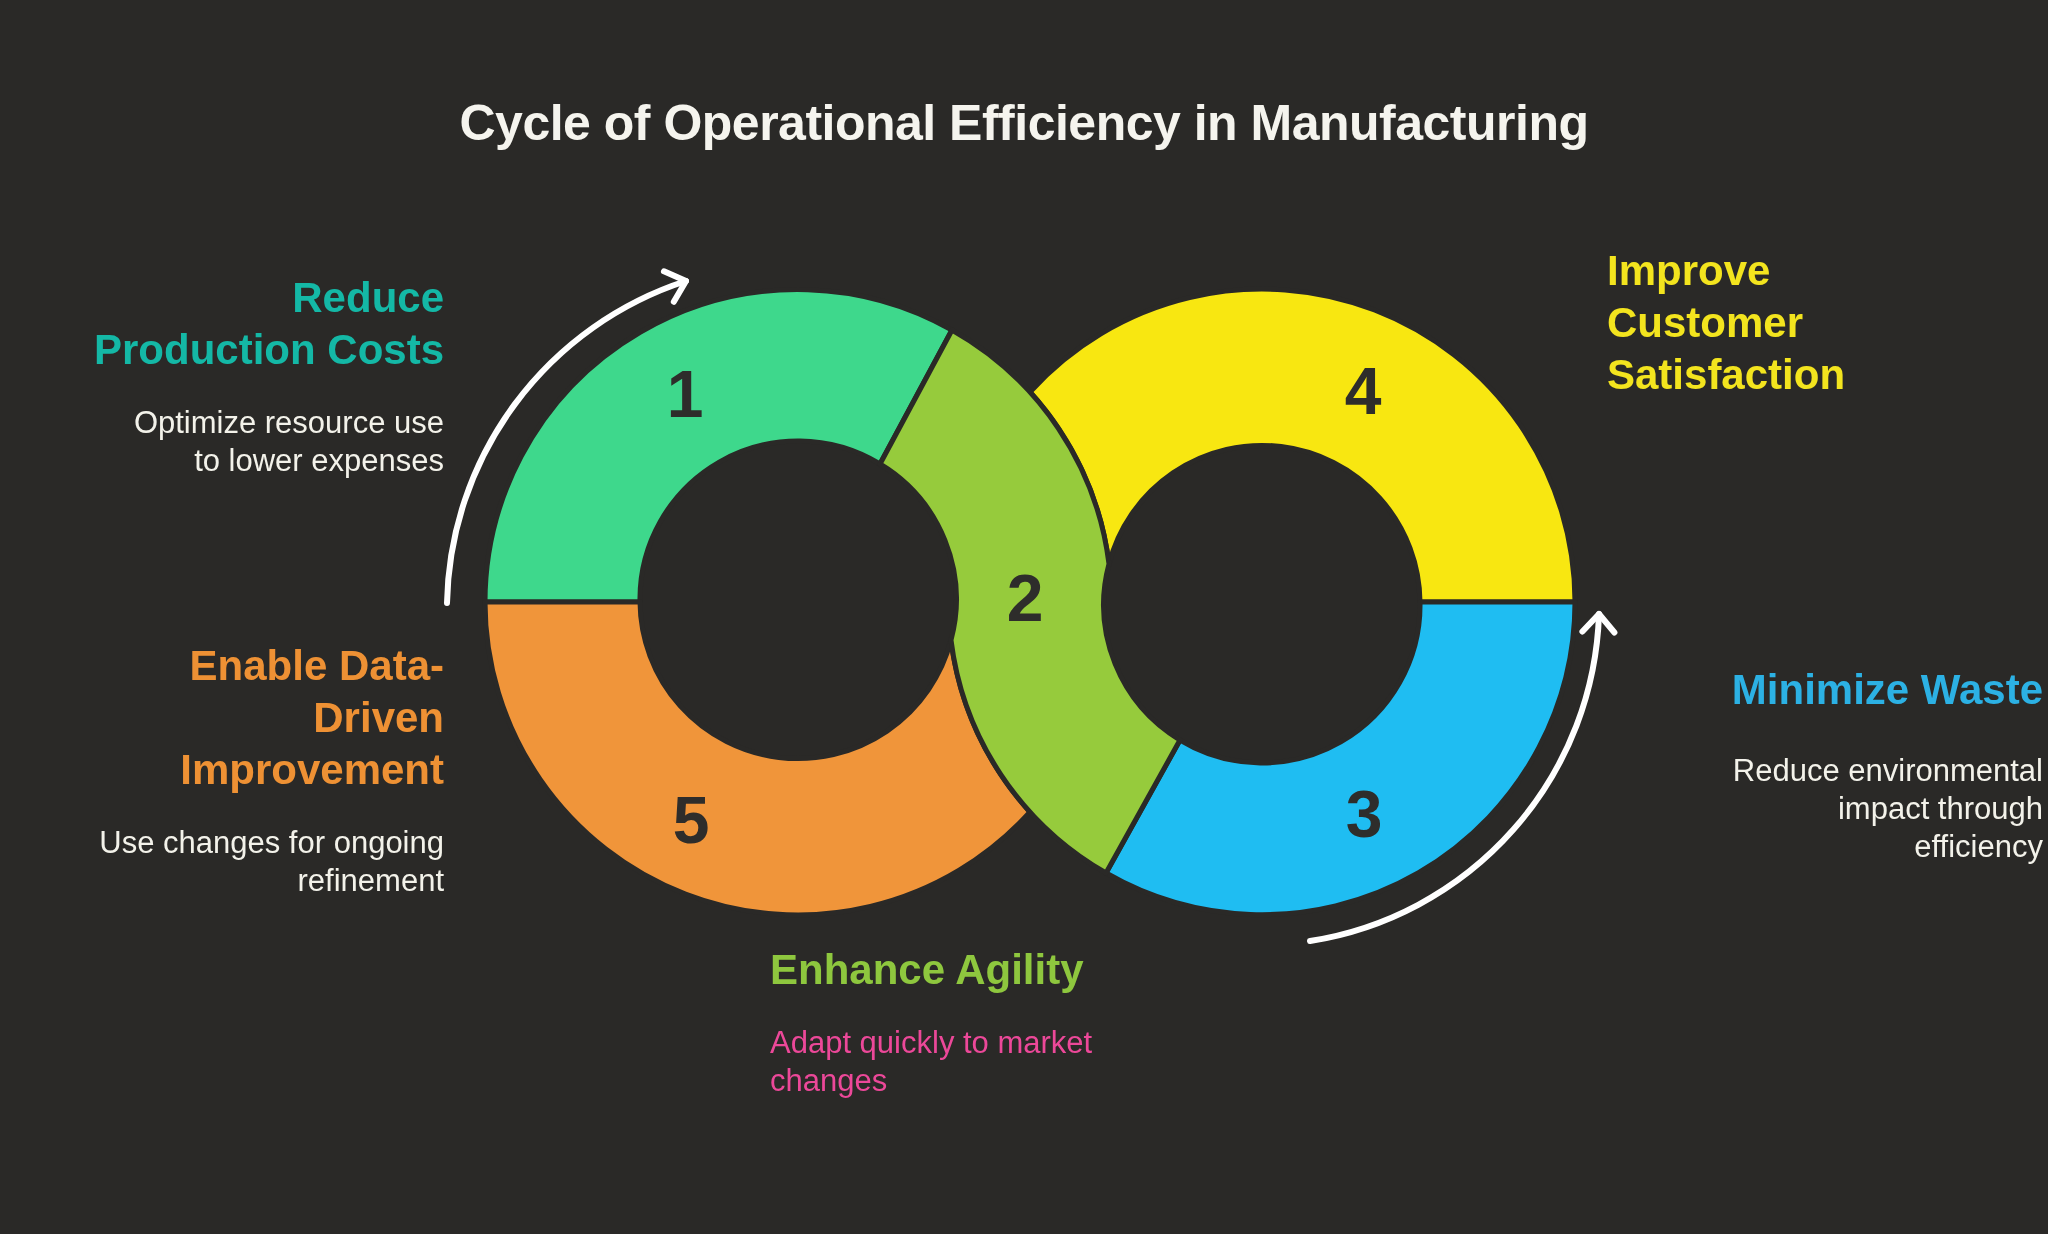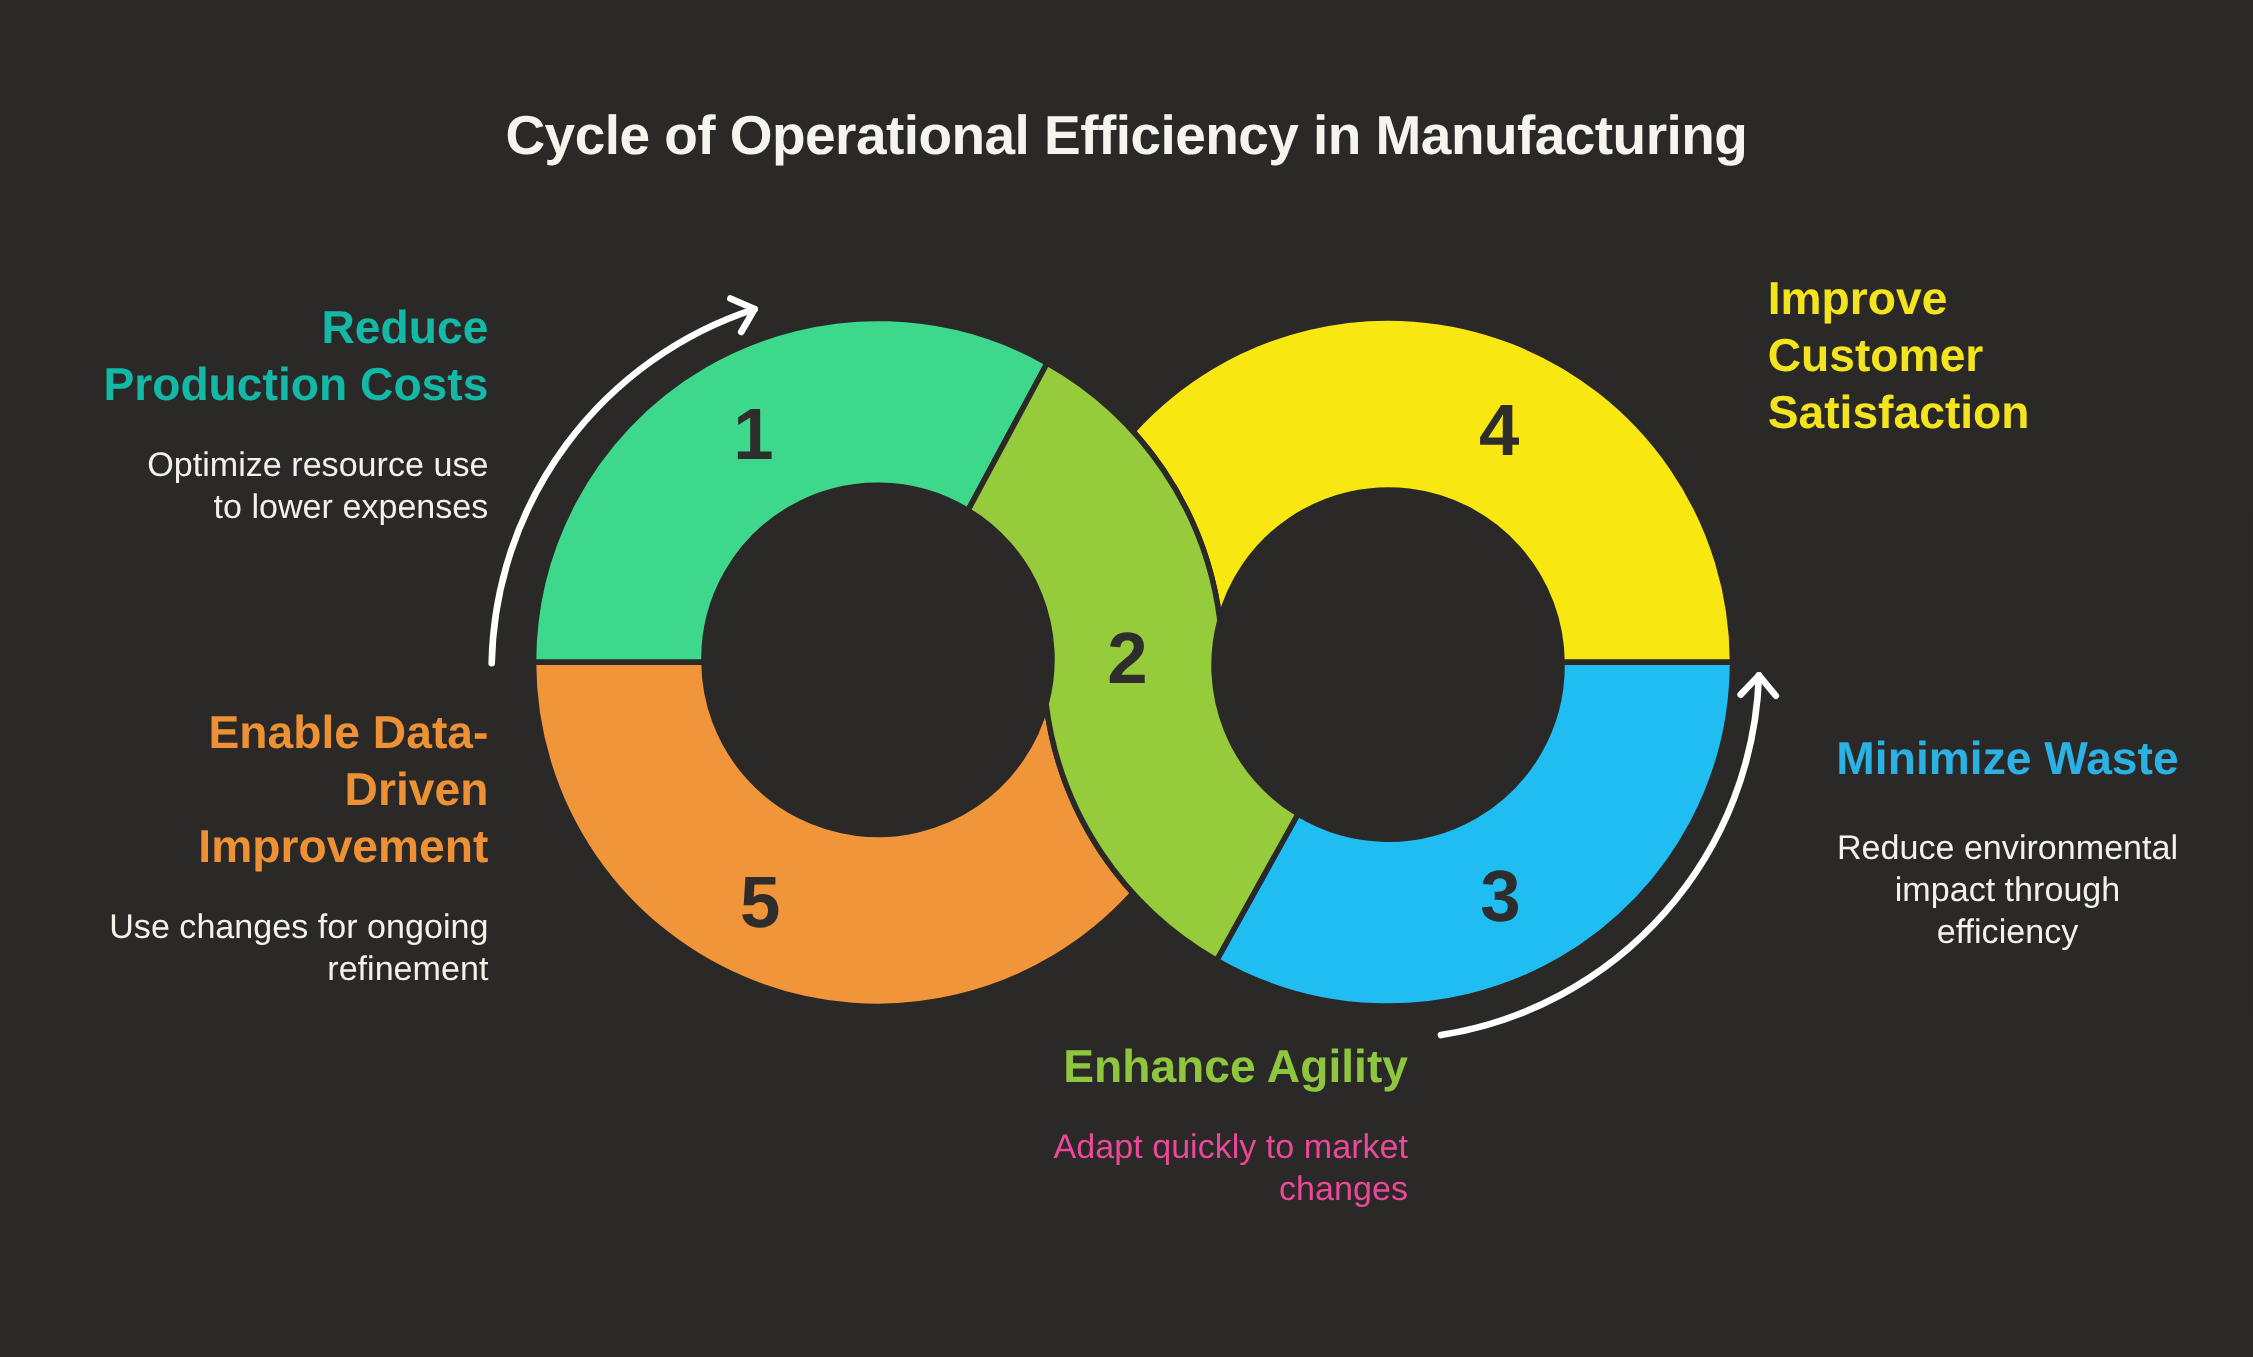--- a/index.html
+++ b/index.html
@@ -29,23 +29,23 @@
     font-size:42px; line-height:52px; font-weight:700;
     white-space:pre-line;
   }
   .tb .desc {
     font-size:31px; line-height:38px; margin-top:28px;
     white-space:pre-line;
   }
   .tb-reduce   { left:56px;  top:272px; width:388px; text-align:right; }
   .tb-enable   { left:56px;  top:640px; width:388px; text-align:right; }
   .tb-improve  { left:1607px; top:245px; width:420px; text-align:left; }
-  .tb-minimize { left:1607px; top:664px; width:436px; text-align:center; }
+  .tb-minimize { left:1607px; top:664px; width:436px; text-align:right; }
   .tb-minimize .desc { margin-top:36px; }
-  .tb-enhance  { left:770px; top:944px; width:510px; text-align:right; }
+  .tb-enhance  { left:770px; top:944px; width:510px; text-align:left; }
 </style>
 </head>
 <body>
 
 <div class="page-title" style="color: rgb(245, 244, 238);">Cycle of Operational Efficiency in Manufacturing</div>
 
 <svg class="diagram" width="2048" height="1234" viewBox="0 0 2048 1234">
   <defs>
     <marker id="arrow-head" markerUnits="userSpaceOnUse" markerWidth="44" markerHeight="44" refX="30" refY="22" orient="auto">
       <path d="M 12 6 L 30 22 L 12 38" fill="none" stroke-width="6" stroke-linecap="round" stroke-linejoin="round" stroke="#ffffff"></path>

